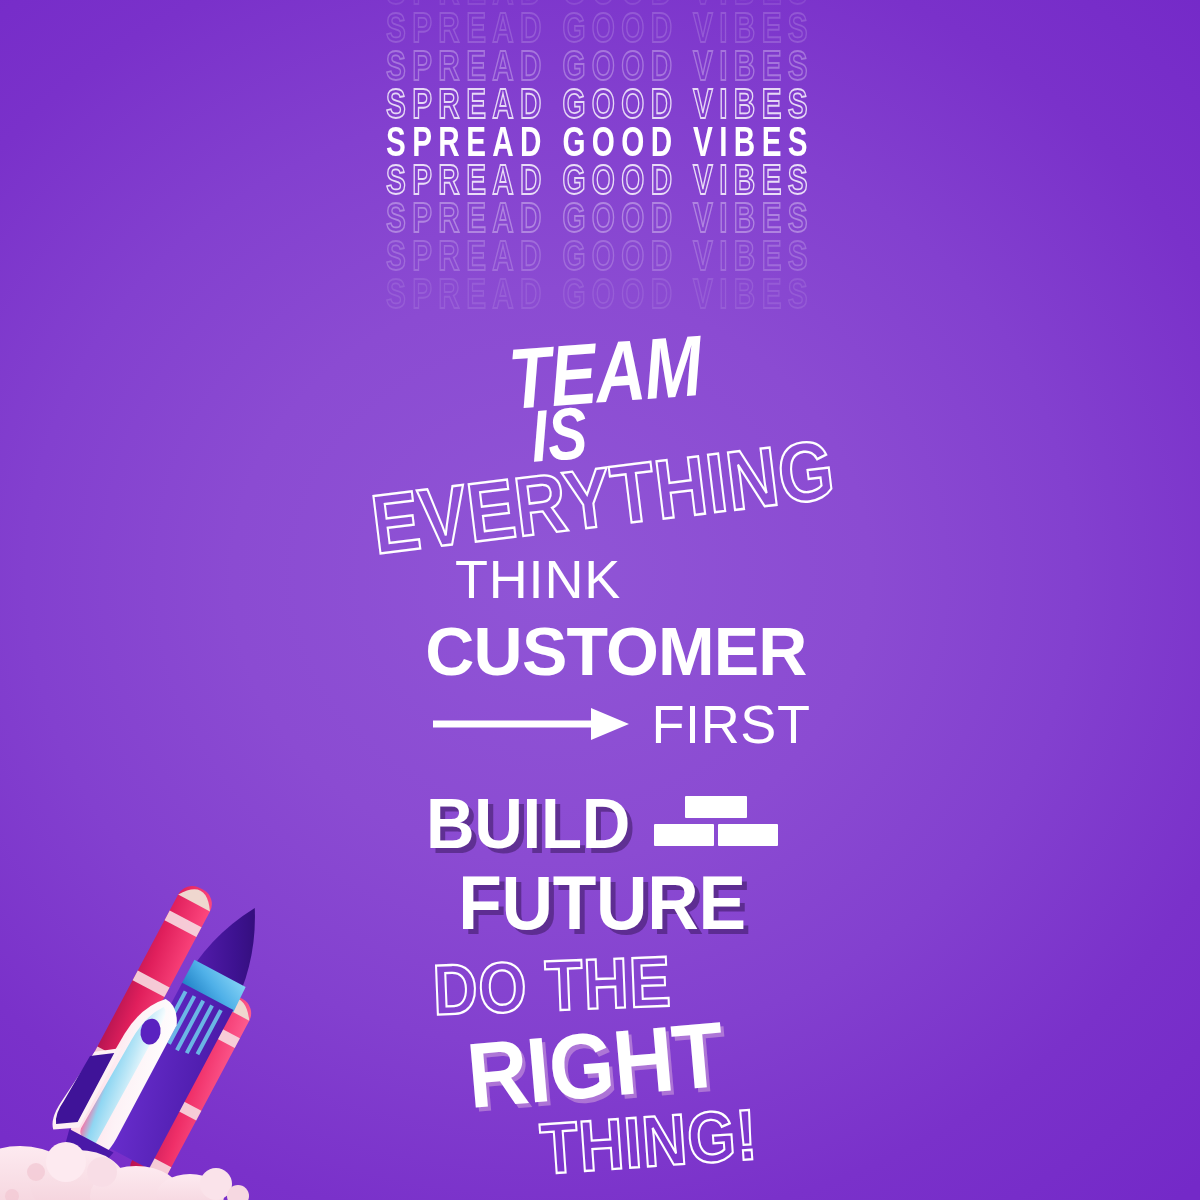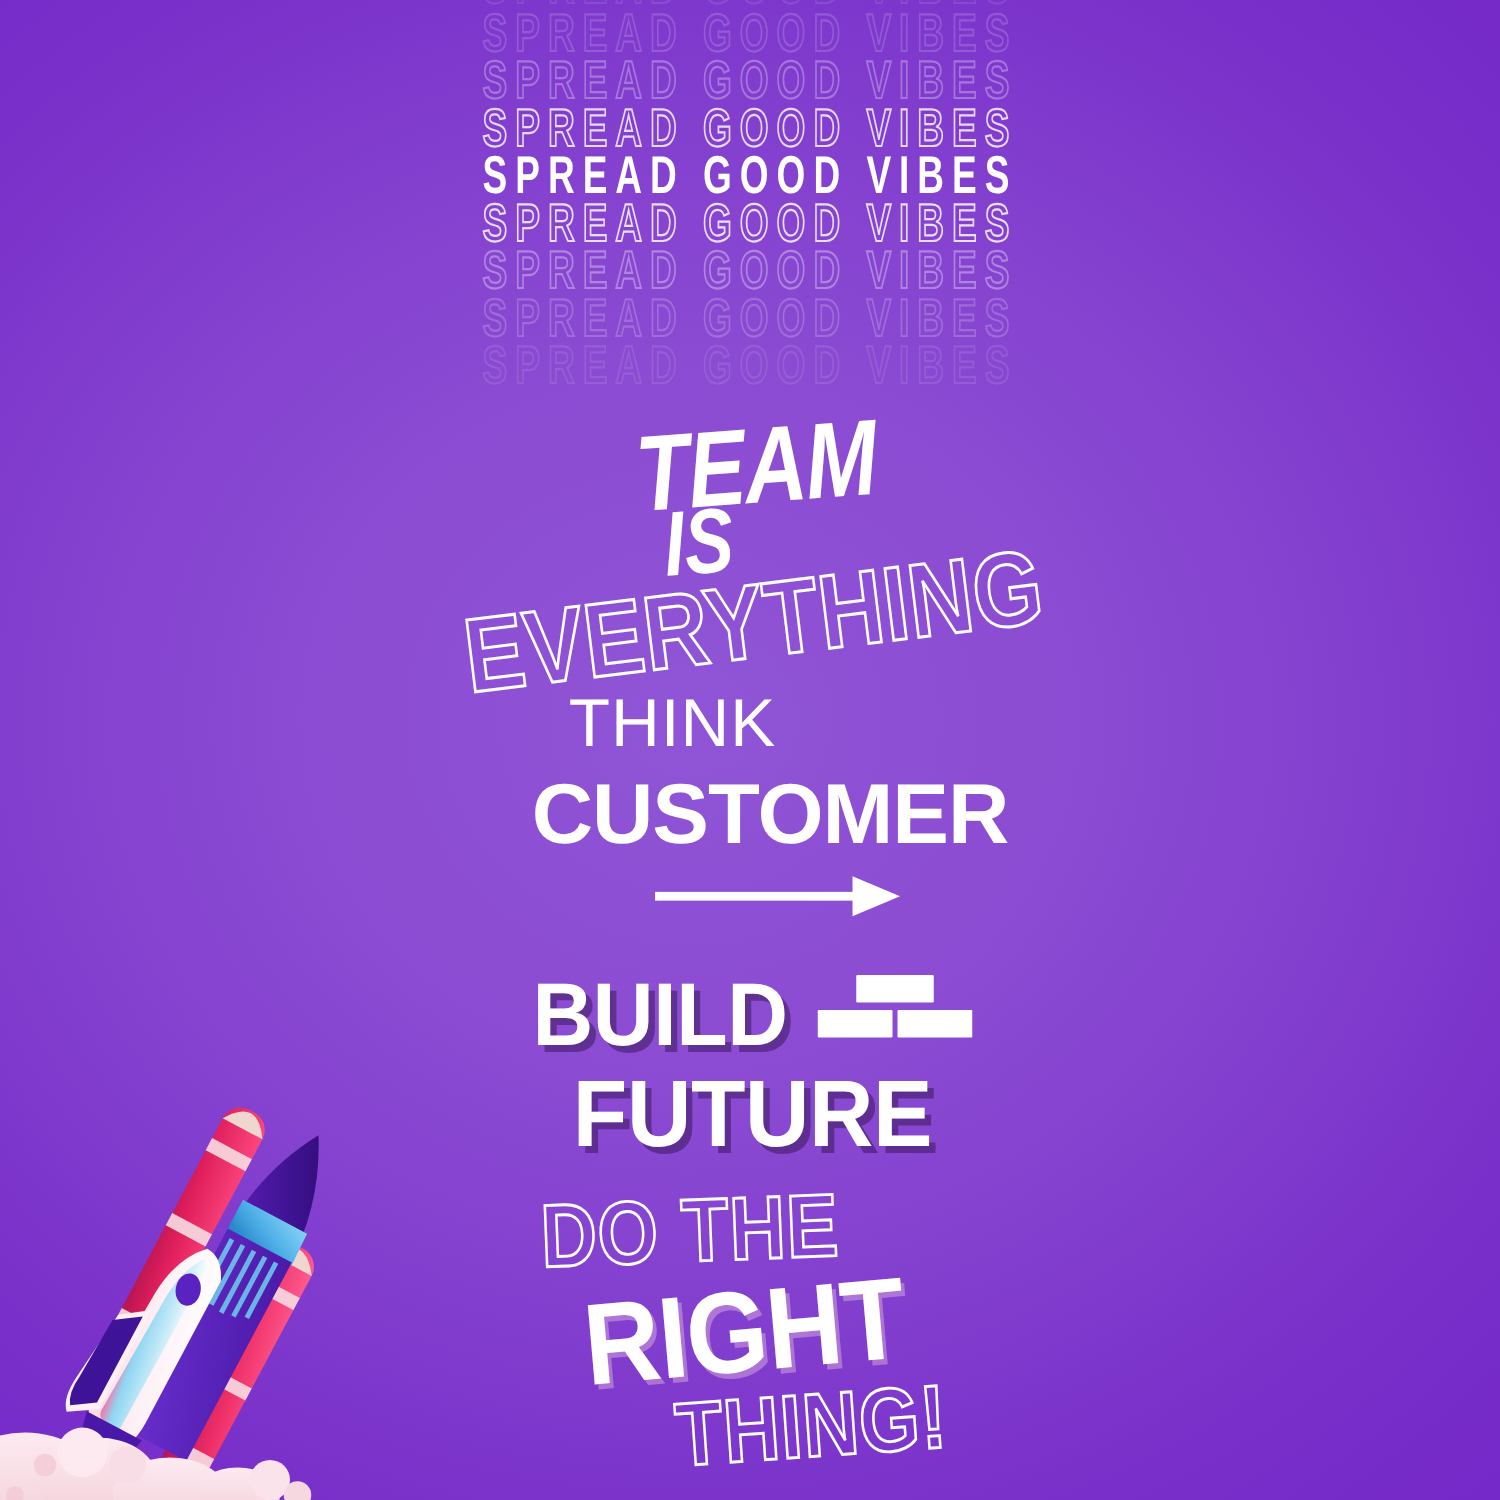--- a/index.html
+++ b/index.html
@@ -112,22 +112,22 @@
   #arrow-icon { display:block; }
   #first-word {
     font-size:54px;
     font-weight:400;
     letter-spacing:0.012em;
   }
 
   
   #block-build { left:0; right:0; top:778px; text-align:center; }
   #build-row {
-    display:flex; align-items:flex-start; justify-content:center;
-    gap:26px; margin-left:6px;
+    display:flex; align-items:flex-end; justify-content:center;
+    gap:26px; margin-left:6px;margin-top:12px;
   }
   #build-word, #future-word {
     font-size:66px;
     font-weight:bold;
     font-family:"Liberation Sans Narrow","Liberation Sans", sans-serif;
     transform:scaleX(1.02) scaleY(1.08);
     letter-spacing:-0.005em;
     text-shadow:5px 5px 0 rgba(35,10,60,0.42);
   }
   #future-word { margin-top:12px; font-size:70px; margin-left:4px; }
@@ -200,20 +200,21 @@
   </div>
 
   <div class="slogan" id="block-customer">
     <div class="ln solid" id="think-word">THINK</div>
     <div class="ln solid" id="customer-word">CUSTOMER</div>
     <div id="customer-first-row">
       <svg id="arrow-icon" width="196" height="40" viewBox="0 0 196 40">
         <rect x="0" y="16.5" width="166" height="7" fill="#ffffff"></rect>
         <polygon points="158,4 196,20 158,36" fill="#ffffff"></polygon>
       </svg>
+      <span class="ln solid" id="first-word">FIRST</span>
     </div>
   </div>
 
   <div class="slogan" id="block-build">
     <div id="build-row">
       <span class="ln solid" id="build-word">BUILD</span>
       <svg id="brick-icon" width="124" height="62" viewBox="0 0 124 62">
         <rect x="31" y="2" width="62" height="22" rx="1"></rect>
         <rect x="0" y="30" width="60" height="22" rx="1"></rect>
         <rect x="64" y="30" width="60" height="22" rx="1"></rect>

